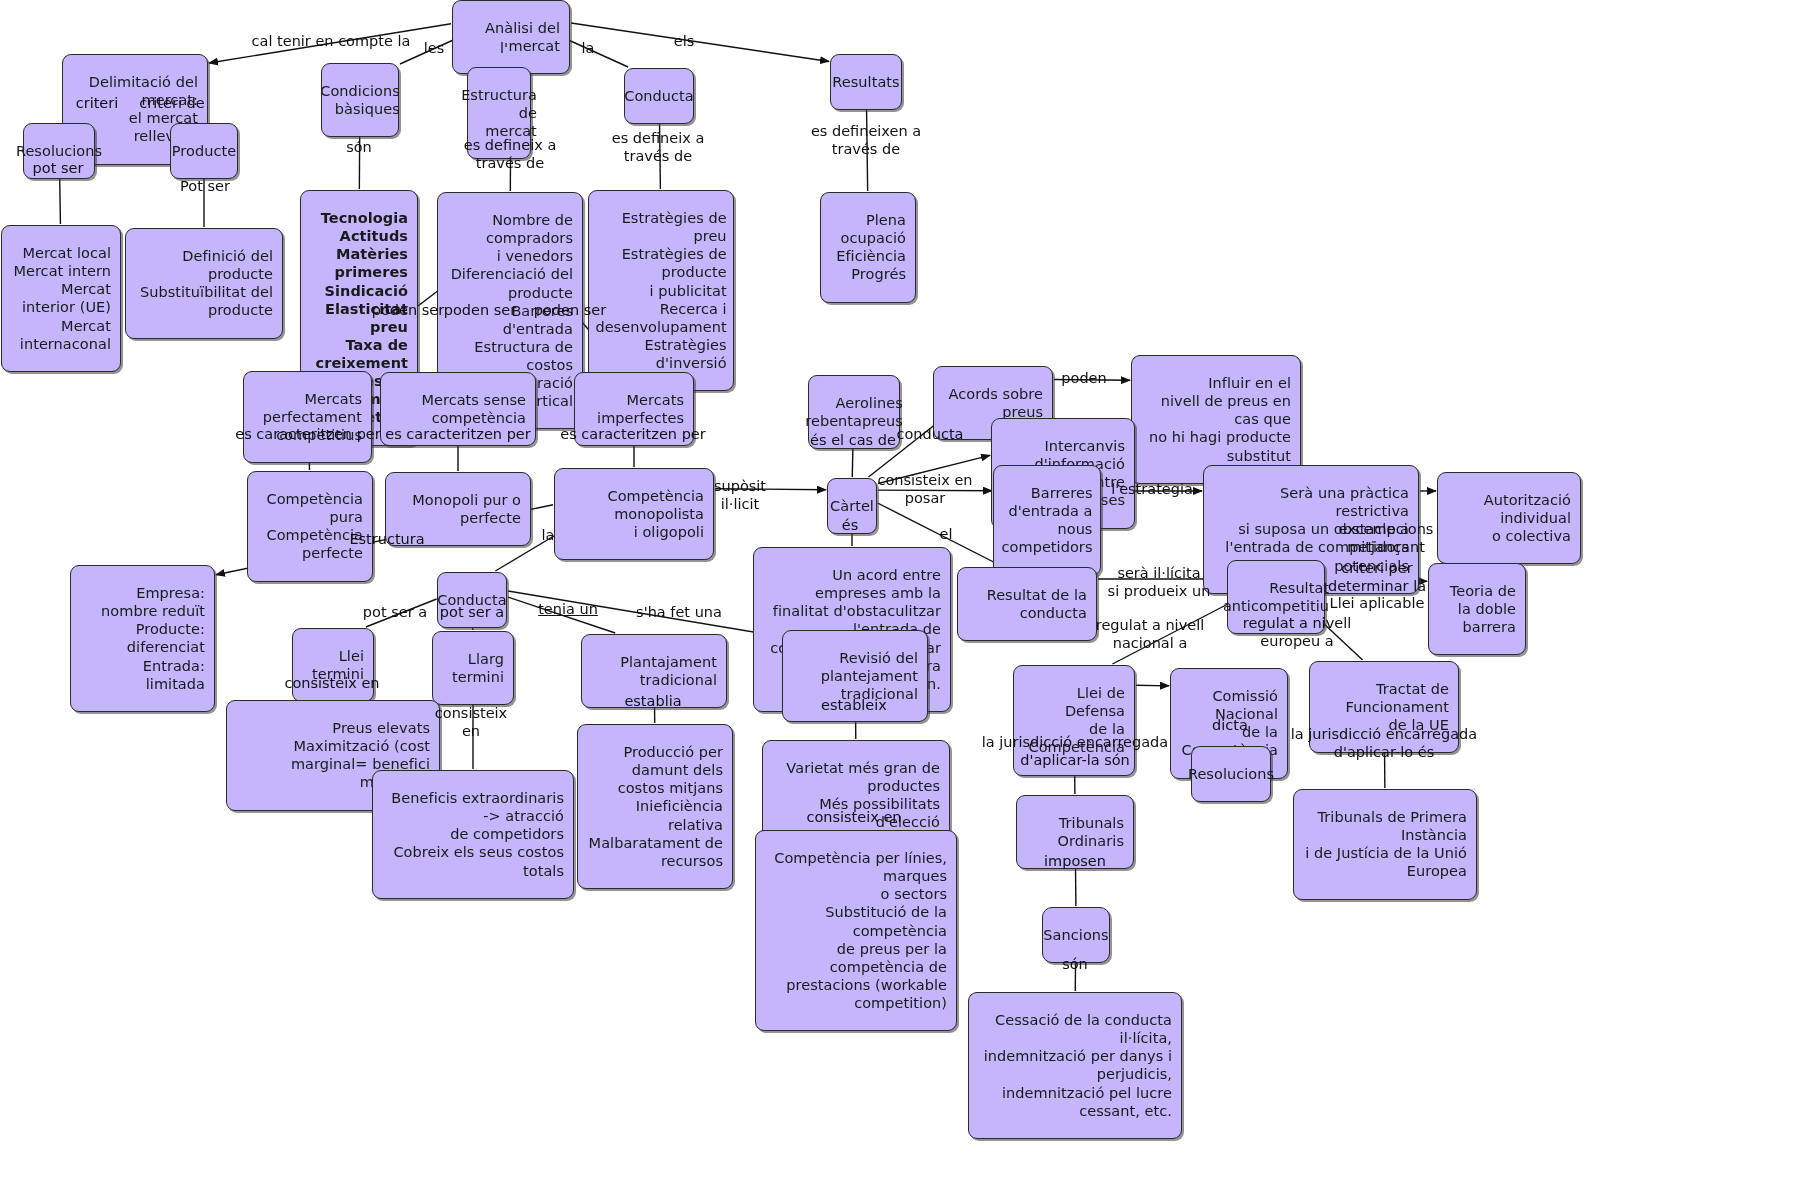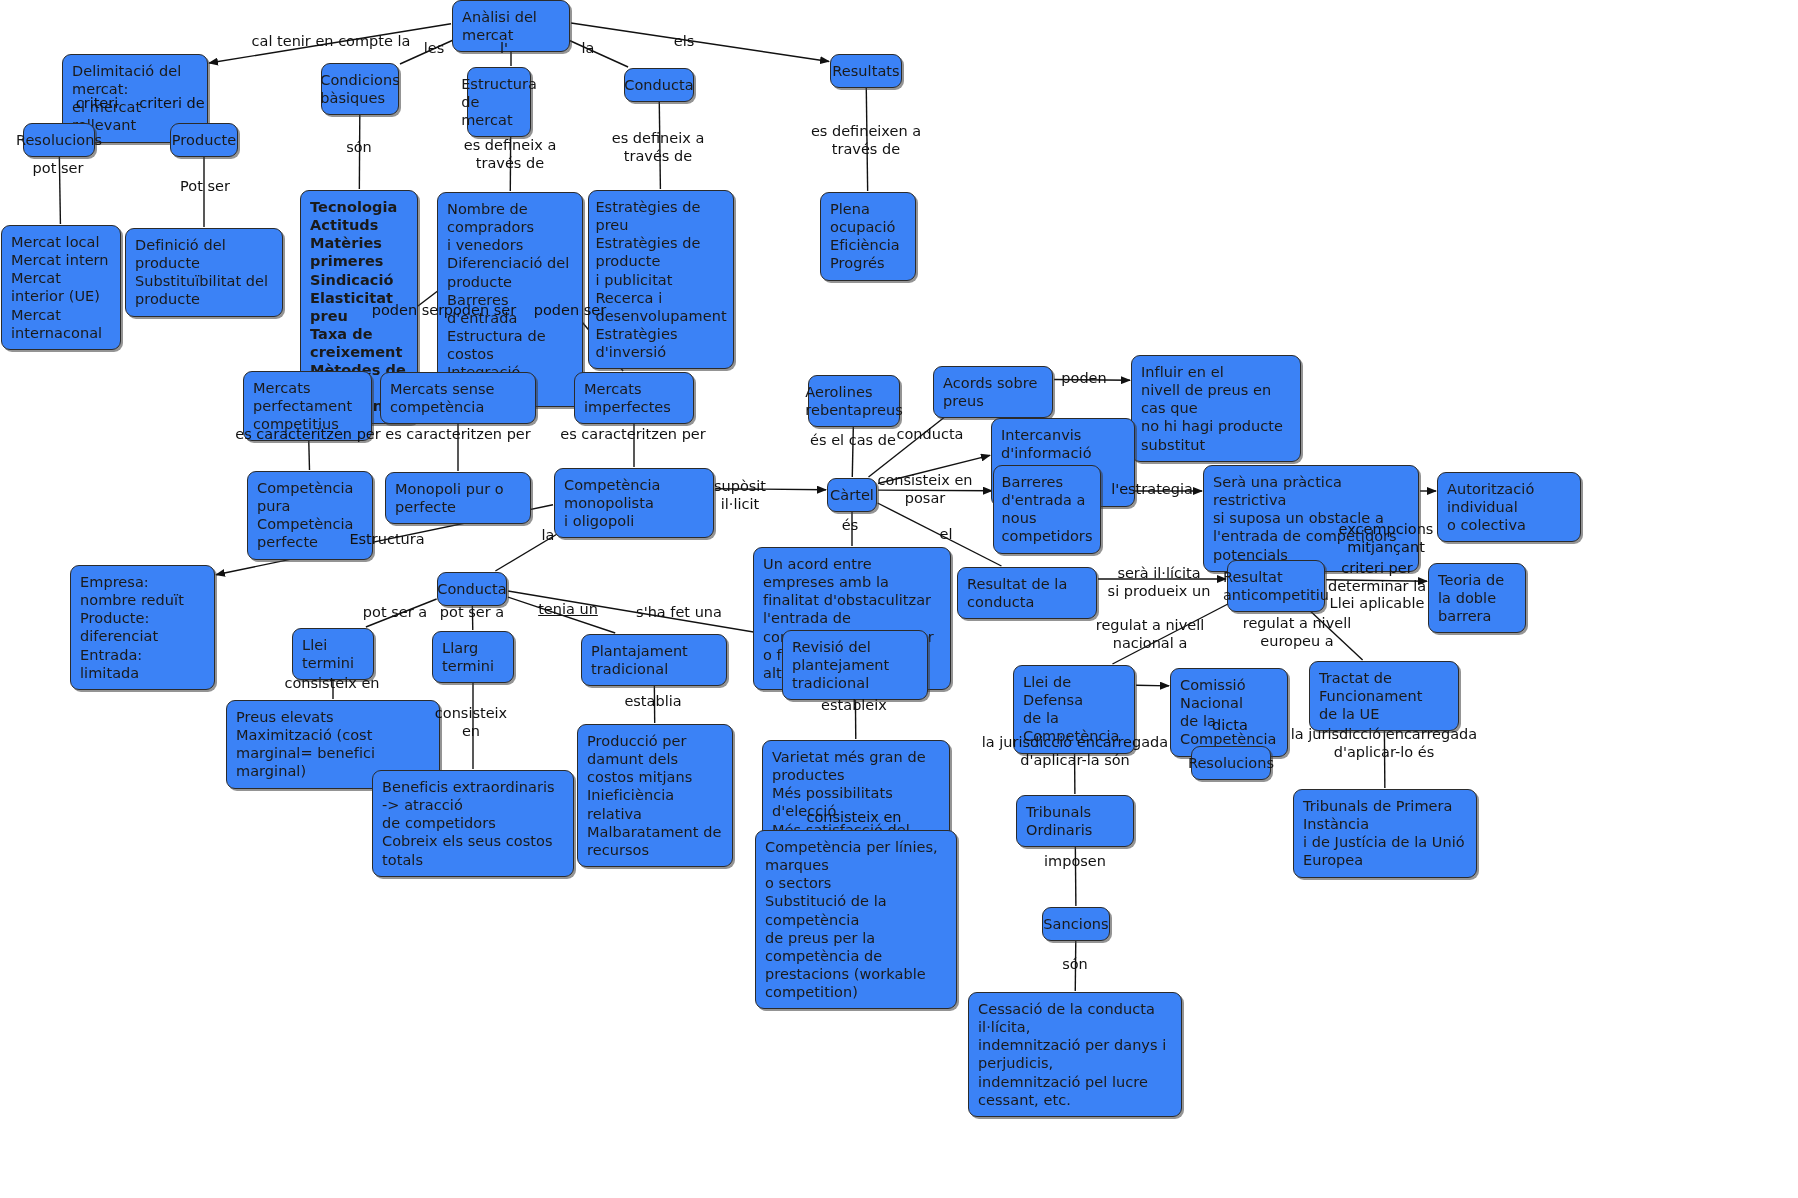--- a/index.html
+++ b/index.html
@@ -6,29 +6,29 @@
   html,body{margin:0;padding:0;background:#ffffff;}
   body{
     width:1798px;height:1198px;position:relative;overflow:hidden;
     font-family:"DejaVu Sans","Liberation Sans",sans-serif;
     color:#1a1a1a;
   }
   #canvas{position:absolute;left:0;top:0;width:1798px;height:1198px;}
   svg.edges{position:absolute;left:0;top:0;width:1798px;height:1198px;pointer-events:none;}
   .node{
     position:absolute;
-    background:#3b82f6;
+    background:#c4b5fd;
     border:1.3px solid #2b2b2b;
     border-radius:9px;
     box-shadow:2px 2px 0 rgba(60,60,60,0.55);
     display:flex;align-items:center;justify-content:center;
-    text-align:left;
+    text-align:right;
     font-size:14.5px;
     line-height:1.25;
-    padding:7px 9px;
+    padding:18px 9px;
     box-sizing:border-box;
     white-space:pre-line;
     letter-spacing:0.05px;
   }
   .lbl{
     position:absolute;
     font-size:14.5px;
     line-height:1.22;
     color:#111;
     text-align:center;
@@ -206,21 +206,21 @@
       <div class="node" style="left: 1013px; top: 665px; width: 122px; min-height: 38px;">Llei de Defensa
 de la Competència</div>
       <div class="node" style="left: 1170px; top: 668px; width: 118px; min-height: 38px;">Comissió Nacional
 de la Competència</div>
       <div class="node" style="left: 1309px; top: 661px; width: 150px; min-height: 38px;">Tractat de Funcionament
 de la UE</div>
       <div class="node" style="left: 1191px; top: 746px; width: 80px; min-height: 24px;">Resolucions</div>
       <div class="node" style="left: 1016px; top: 795px; width: 118px; min-height: 24px;">Tribunals Ordinaris</div>
       <div class="node" style="left: 1293px; top: 789px; width: 184px; min-height: 38px;">Tribunals de Primera Instància
 i de Justícia de la Unió Europea</div>
-      <div class="node" style="left: 1042px; top: 907px; width: 68px; min-height: 24px;">Sancions</div>
+      <div class="node" style="left: 1042px; top: 907px; width: 68px; min-height: 24px; border-radius: 10px;">Sancions</div>
       <div class="node" style="left: 968px; top: 992px; width: 214px; min-height: 50px;">Cessació de la conducta il·lícita,
 indemnització per danys i perjudicis,
 indemnització pel lucre cessant, etc.</div>
     </div>
   <div id="label-layer">
       <div class="lbl" style="left: 331px; top: 33px;">cal tenir en compte la</div>
       <div class="lbl" style="left: 434px; top: 40px;">les</div>
       <div class="lbl" style="left: 504px; top: 40px;">l'</div>
       <div class="lbl" style="left: 588px; top: 40px;">la</div>
       <div class="lbl" style="left: 684px; top: 33px;">els</div>

